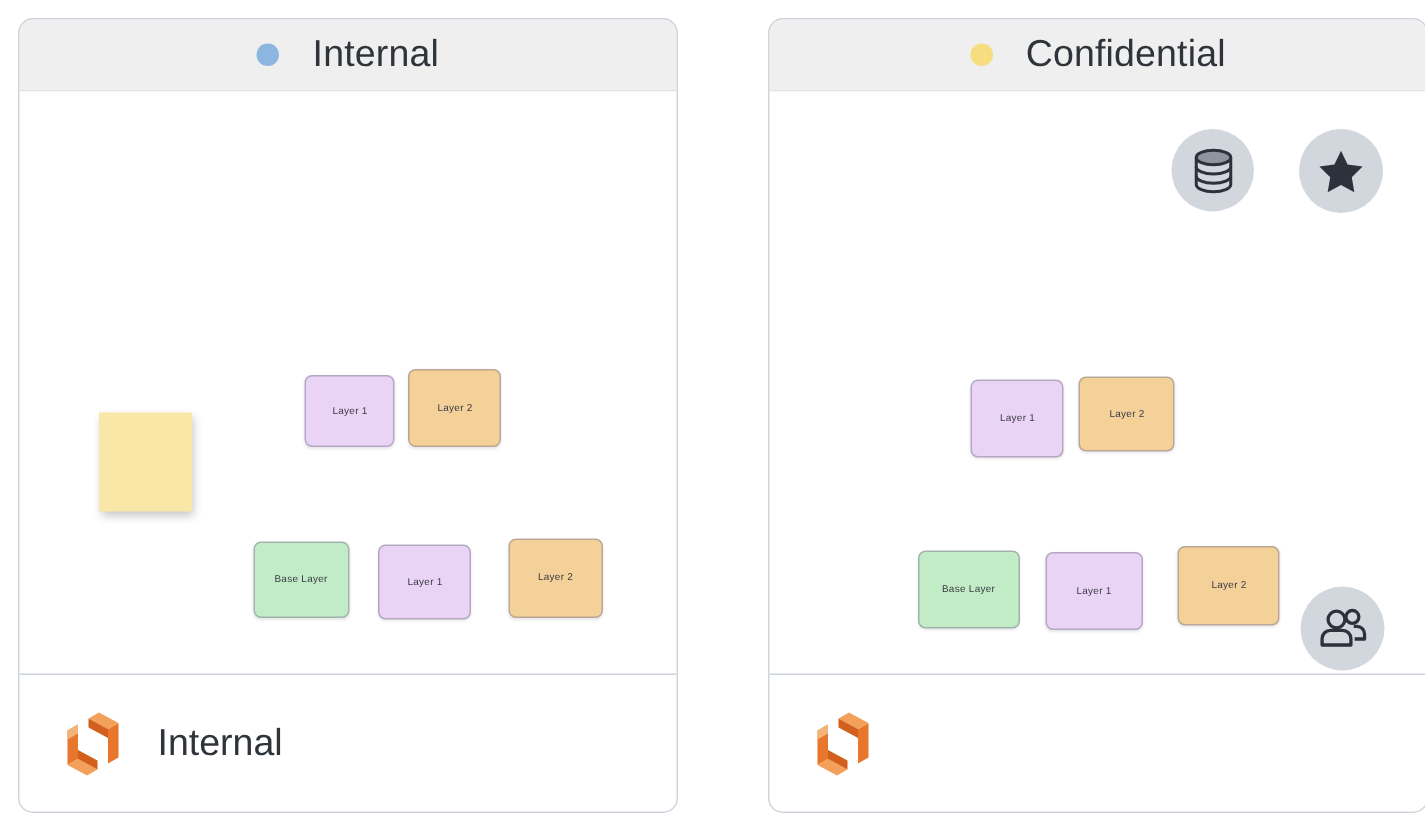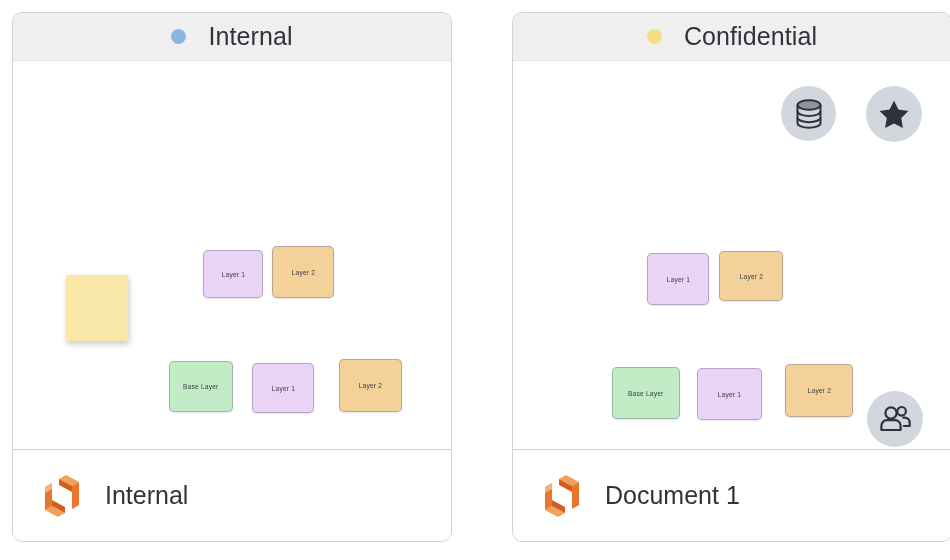--- a/index.html
+++ b/index.html
@@ -234,17 +234,16 @@
     <div class="panel-footer">
       <svg class="brand-logo" viewBox="0 0 42 46">
         <polygon points="4,14 11,10 11,33 4,37" fill="#e8762d"></polygon>
         <polygon points="4,37 11,33 24,40 17,44" fill="#f2a05a"></polygon>
         <polygon points="11,33 24,40 24,34 11,27" fill="#d2601c"></polygon>
         <polygon points="4,14 11,10 11,16 4,20" fill="#f4b478"></polygon>
         <polygon points="38,32 31,36 31,13 38,9" fill="#e8762d"></polygon>
         <polygon points="38,9 31,13 18,6 25,2" fill="#f2a05a"></polygon>
         <polygon points="31,13 18,6 18,12 31,19" fill="#d2601c"></polygon>
       </svg>
-      <span class="footer-title">Document 1</span>
     </div>
   </div>
 
 </div>
 
 </body></html>

